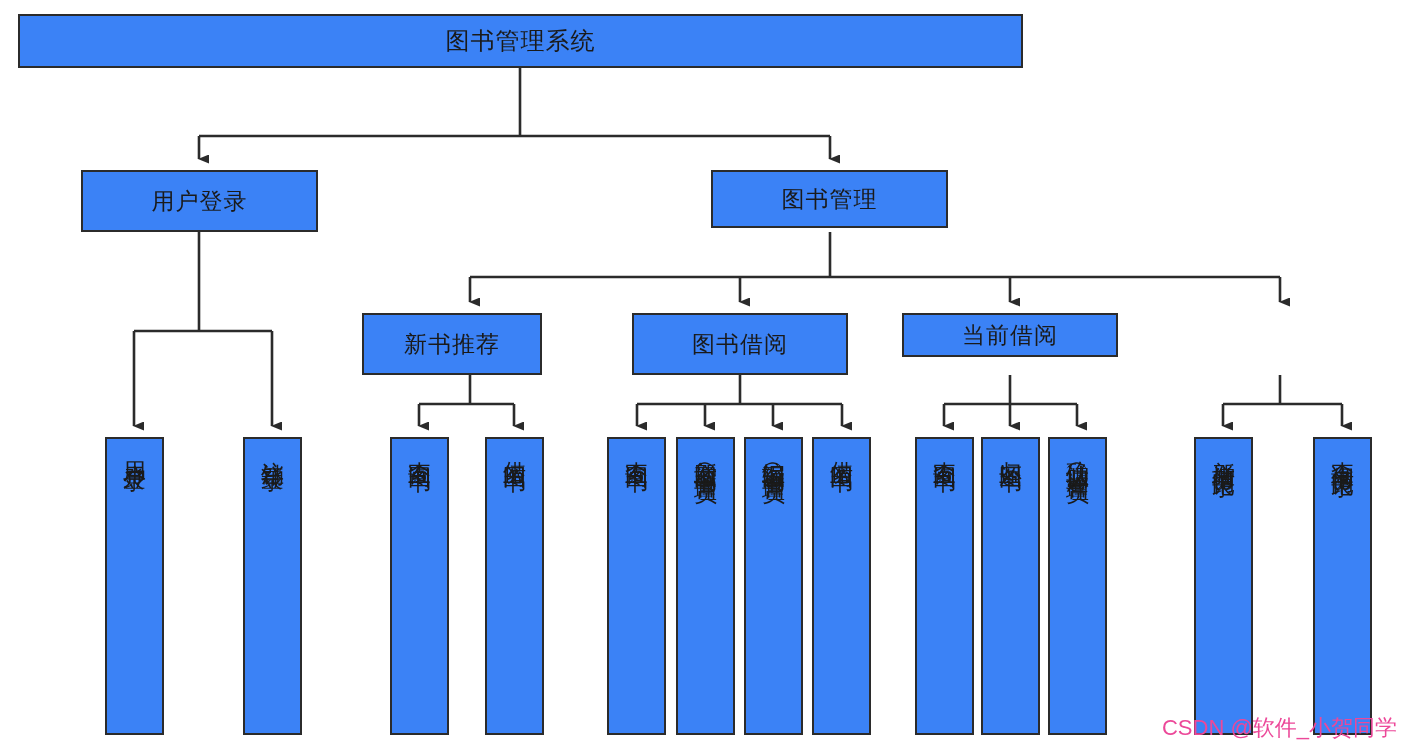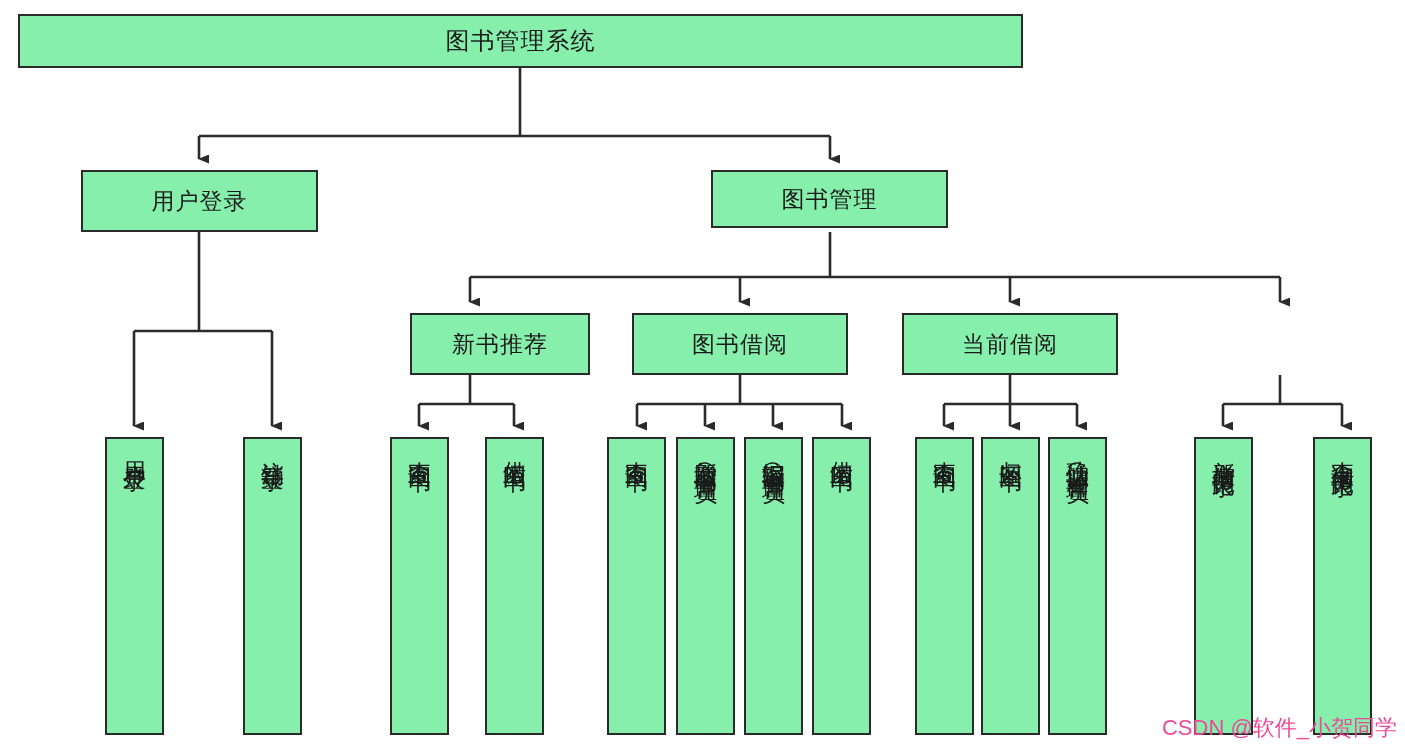--- a/index.html
+++ b/index.html
@@ -23,21 +23,21 @@
     left: 0;
     top: 0;
     width: 1405px;
     height: 747px;
     pointer-events: none;
   }
   .node {
     position: absolute;
     box-sizing: border-box;
     border: 2px solid #2b2b2b;
-    background: #86efac;
+    background: #3b82f6;
     display: flex;
     align-items: center;
     justify-content: center;
     color: #1a1a1a;
     z-index: 2;
   }
   .node-label {
     display: block;
     text-align: center;
     line-height: 1.15;
@@ -135,27 +135,27 @@
     <span class="node-label">图书管理系统</span>
   </div>
 
   <div class="node horiz" style="left:81px; top:170px; width:237px; height:62px;">
     <span class="node-label">用户登录</span>
   </div>
   <div class="node horiz" style="left:711px; top:170px; width:237px; height:58px;">
     <span class="node-label">图书管理</span>
   </div>
 
-  <div class="node horiz" style="left:362px; top:313px; width:180px; height:62px;margin-left:48px;">
+  <div class="node horiz" style="left:362px; top:313px; width:180px; height:62px;">
     <span class="node-label">新书推荐</span>
   </div>
   <div class="node horiz" style="left:632px; top:313px; width:216px; height:62px;">
     <span class="node-label">图书借阅</span>
   </div>
-  <div class="node horiz" style="left:902px; top:313px; width:216px; height:62px;">
+  <div class="node horiz" style="left:902px; top:313px; width:216px; height:44px;">
     <span class="node-label">当前借阅</span>
   </div>
 
   <div class="node vert" style="left:105px; top:437px; width:59px; height:298px;">
     <span class="node-label">用户登录</span>
   </div>
   <div class="node vert" style="left:243px; top:437px; width:59px; height:298px;">
     <span class="node-label">注销登录</span>
   </div>
 

